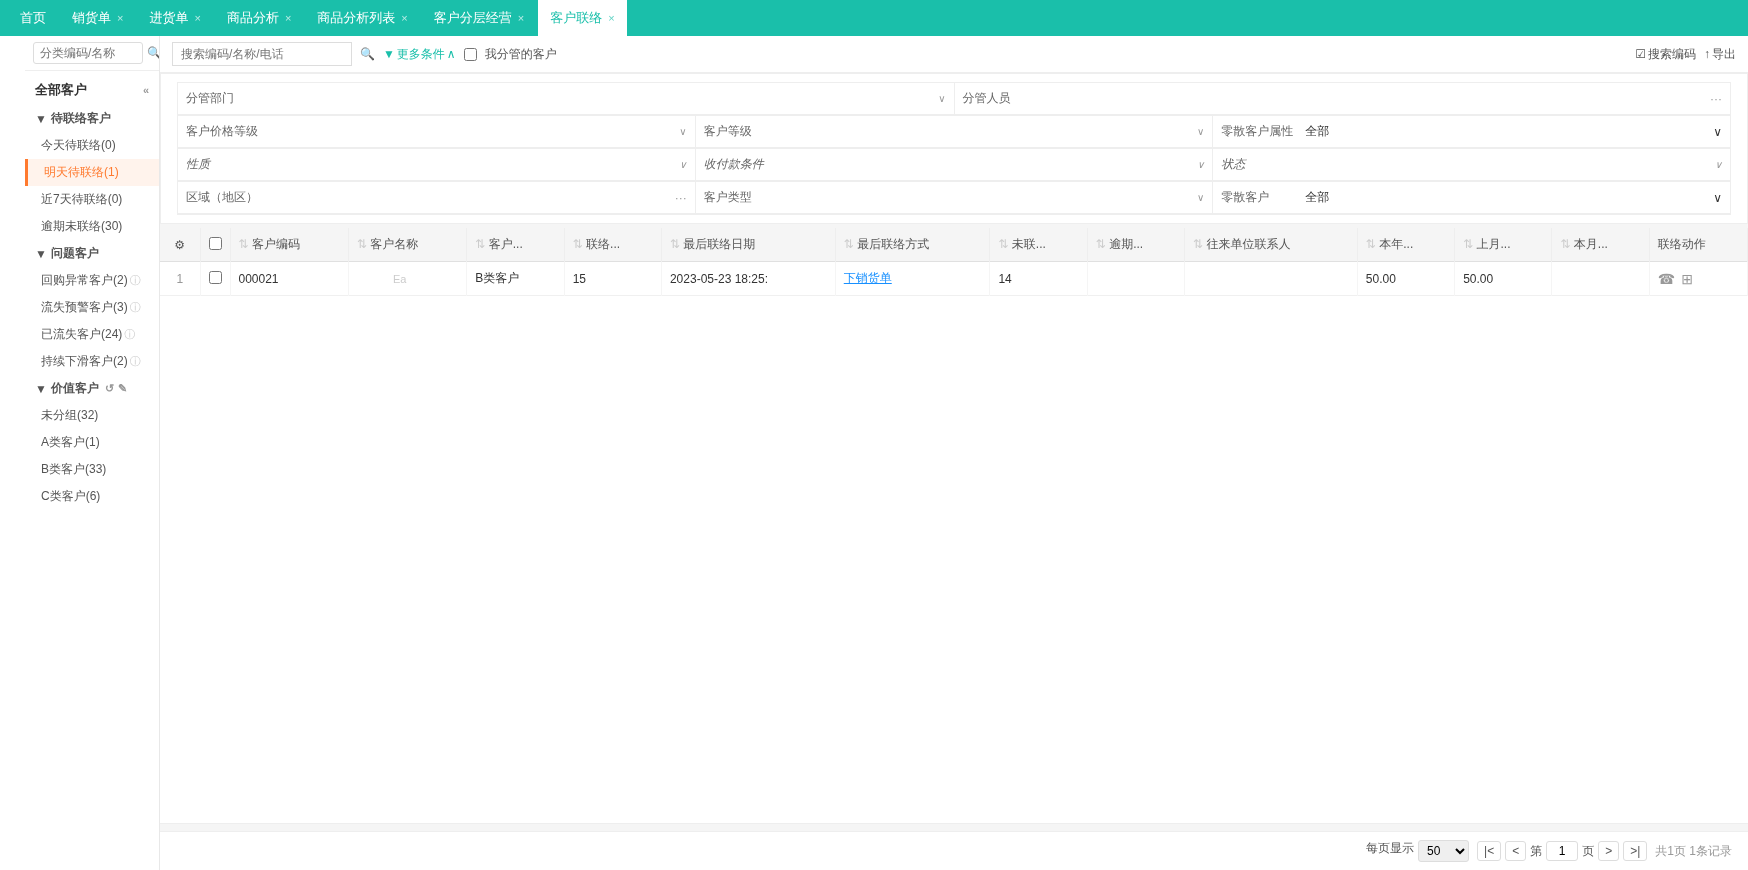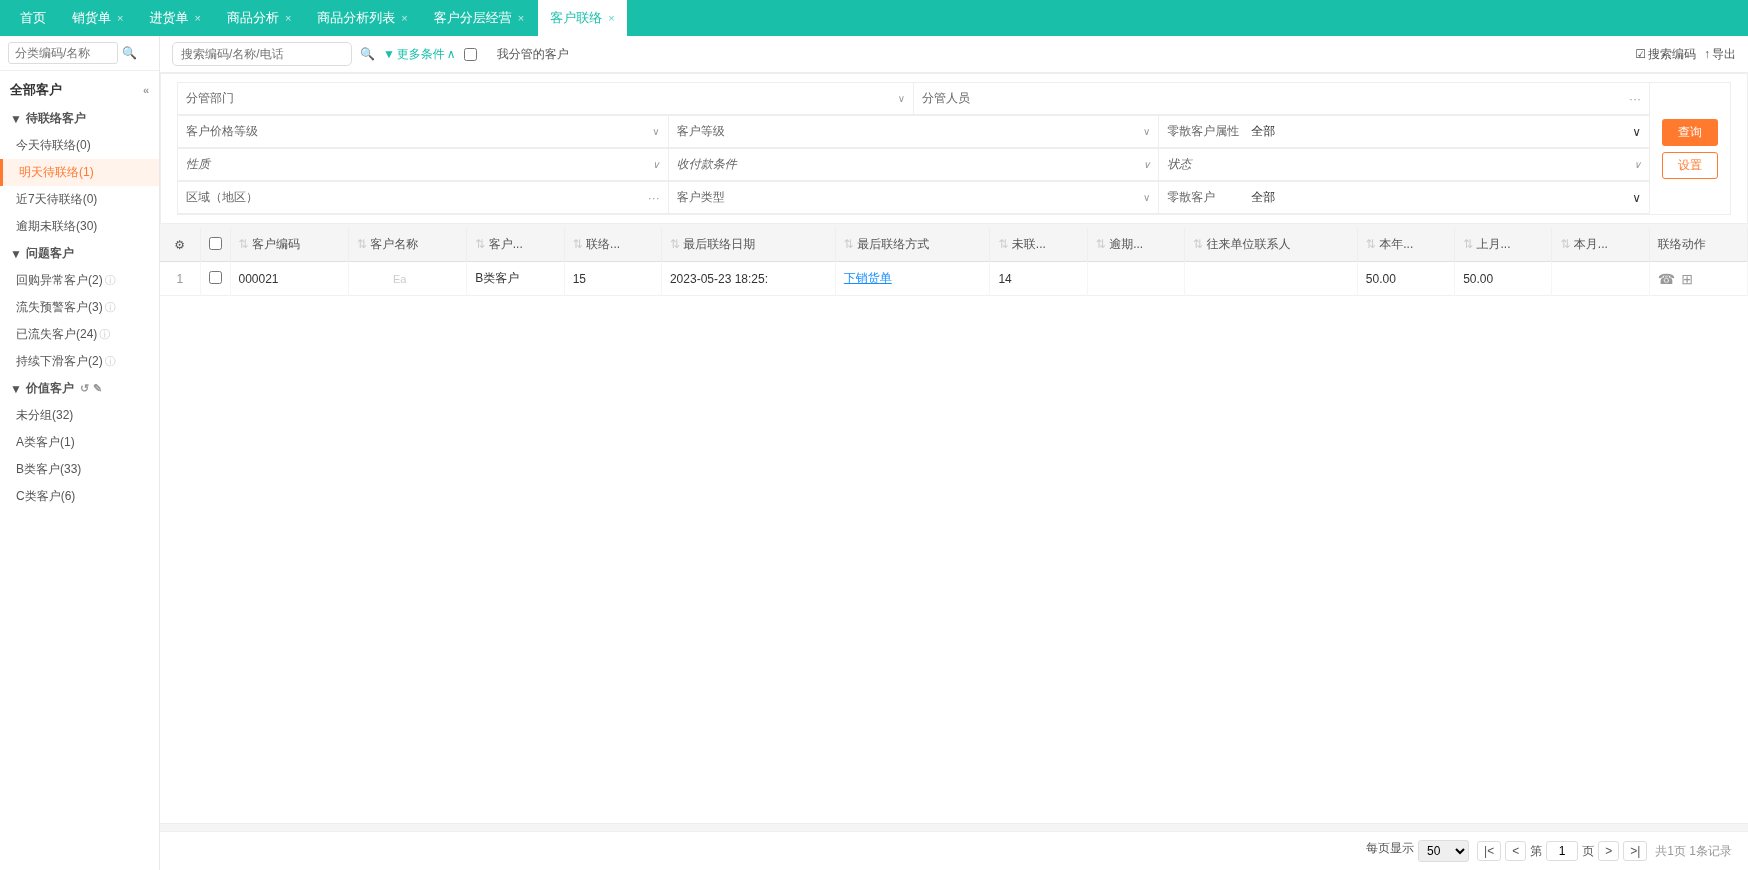--- a/index.html
+++ b/index.html
@@ -8,43 +8,43 @@
     
     .top-nav { background: #1abfaa; height: 36px; display: flex; align-items: center; padding: 0 8px; gap: 2px; }
     .nav-item { color: #fff; padding: 0 12px; height: 48px; display: flex; align-items: center; cursor: pointer; font-size: 13px; white-space: nowrap; }
     .nav-item.active { background: #fff; color: #1abfaa; border-radius: 4px 4px 0 0; }
     .nav-item .close-x { margin-left: 6px; opacity: 0.7; font-size: 11px; }
 
     
     .main-layout { display: flex; height: calc(870px - 36px); }
 
     
-    .sidebar { width: 160px; background: #fff; border-right: 1px solid #e8e8e8; overflow-y: auto; flex-shrink: 0; }
+    .sidebar { width: 160px; background: #fff; border-right: 1px solid #e8e8e8; overflow-y: auto; flex-shrink: 0; padding-left: 25px; }
     .sidebar-search { padding: 6px 8px; border-bottom: 1px solid #eee; display: flex; align-items: center; gap: 4px; }
     .sidebar-search input { border: 1px solid #ddd; border-radius: 3px; padding: 3px 6px; font-size: 12px; width: 110px; outline: none; }
     .sidebar-search .search-icon { color: #999; cursor: pointer; }
 
     .sidebar-section { padding: 4px 0; }
     .sidebar-all { display: flex; align-items: center; justify-content: space-between; padding: 6px 10px; font-weight: bold; font-size: 13px; cursor: pointer; color: #333; }
     .sidebar-all .collapse-btn { color: #999; font-size: 11px; cursor: pointer; }
 
     .sidebar-item { padding: 5px 10px 5px 16px; cursor: pointer; color: #555; font-size: 12px; display: flex; align-items: center; gap: 2px; }
     .sidebar-item.active { background: #fff3ec; color: #ff7a2f; border-left: 3px solid #ff7a2f; }
 
     .sidebar-group-header { padding: 5px 10px; font-size: 12px; color: #555; font-weight: bold; display: flex; align-items: center; gap: 4px; cursor: pointer; }
 
     
     .content-area { flex: 1; display: flex; flex-direction: column; overflow: hidden; }
 
     
     .toolbar { background: #fff; padding: 6px 12px; display: flex; align-items: center; gap: 8px; border-bottom: 1px solid #eee; }
-    .toolbar-search { border: 1px solid #ddd; border-radius: 5px; padding: 4px 8px; font-size: 12px; width: 180px; outline: none; }
+    .toolbar-search { border: 1px solid #ddd; border-radius: 0; padding: 4px 8px; font-size: 12px; width: 180px; outline: none; }
     .toolbar-search-icon { color: #999; cursor: pointer; }
     .toolbar-filter { color: #1abfaa; cursor: pointer; display: flex; align-items: center; gap: 2px; font-size: 12px; }
-    .toolbar-checkbox-label { display: flex; align-items: center; gap: 20px; color: #555; cursor: pointer; }
+    .toolbar-checkbox-label { display: flex; align-items: center; gap: 8px; color: #555; cursor: pointer; }
     .toolbar-right { margin-left: auto; display: flex; align-items: center; gap: 8px; }
     .toolbar-batch { color: #555; cursor: pointer; display: flex; align-items: center; gap: 2px; font-size: 12px; }
     .toolbar-export { color: #555; cursor: pointer; display: flex; align-items: center; gap: 2px; font-size: 12px; }
 
     
     .filter-panel { background: #fff; border: 1px solid #eee; margin: 0; padding: 8px 16px; }
     .filter-item { display: flex; align-items: center; flex: 1; padding: 4px 8px; border-bottom: 1px solid #eee; min-height: 32px; }
     .filter-label { color: #666; font-size: 12px; white-space: nowrap; min-width: 80px; }
     .filter-value { flex: 1; border: none; outline: none; font-size: 12px; color: #333; }
     .filter-select { display: flex; align-items: center; gap: 4px; cursor: pointer; color: #333; }
@@ -289,24 +289,20 @@
             <div class="filter-item" style="flex:1; display:flex; align-items:center;">
               <span class="filter-label">零散客户</span>
               <span style="margin-left:4px;">全部</span>
               <div style="flex:1; display:flex; justify-content:flex-end;">
                 <span class="arrow">∨</span>
               </div>
             </div>
           </div>
         </div>
 
-        <div style="display:flex; flex-direction:column; gap:6px; padding:8px 12px; justify-content:center; border-left:1px solid #eee;">
-          <button class="btn-query">查询</button>
-          <button class="btn-setting">设置</button>
-        </div>
       </div>
     </div>
 
     <div class="table-container">
       <table>
         <thead>
           <tr>
             <th class="col-gear">⚙</th>
             <th class="col-checkbox"><input type="checkbox" style=""></th>
             <th><span style="color:#ccc;">⇅</span> <span>客户编码</span></th>

